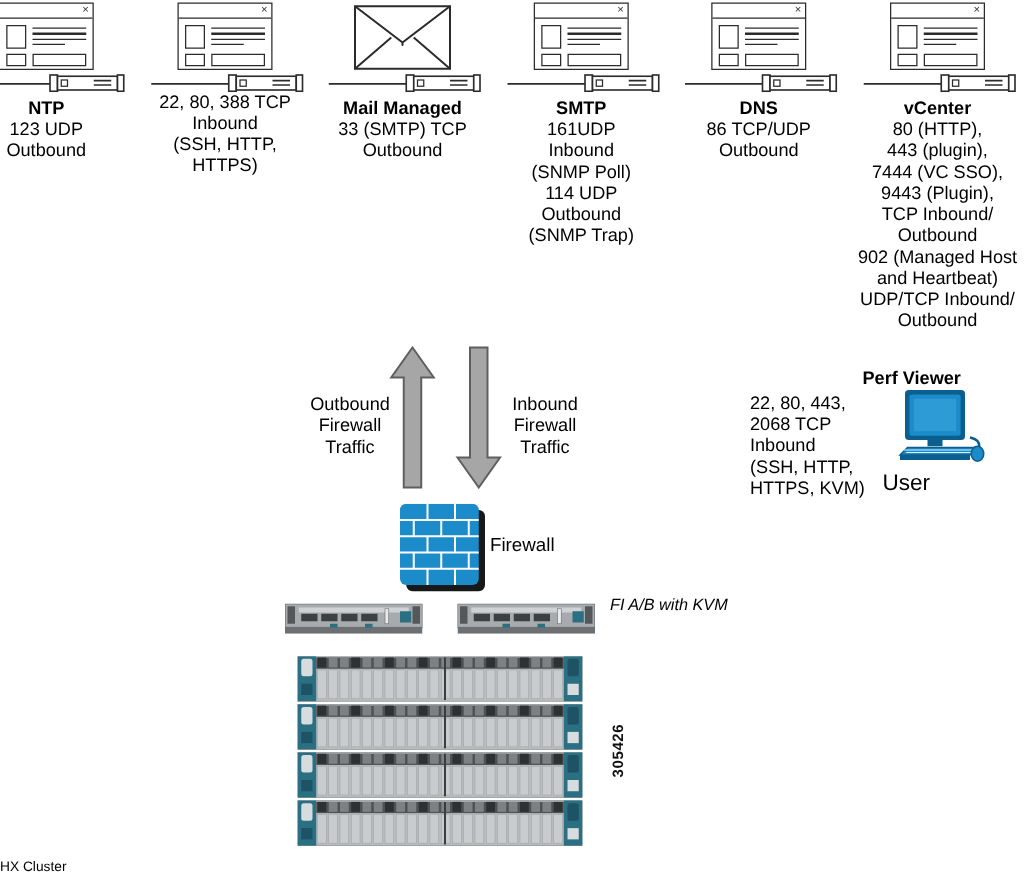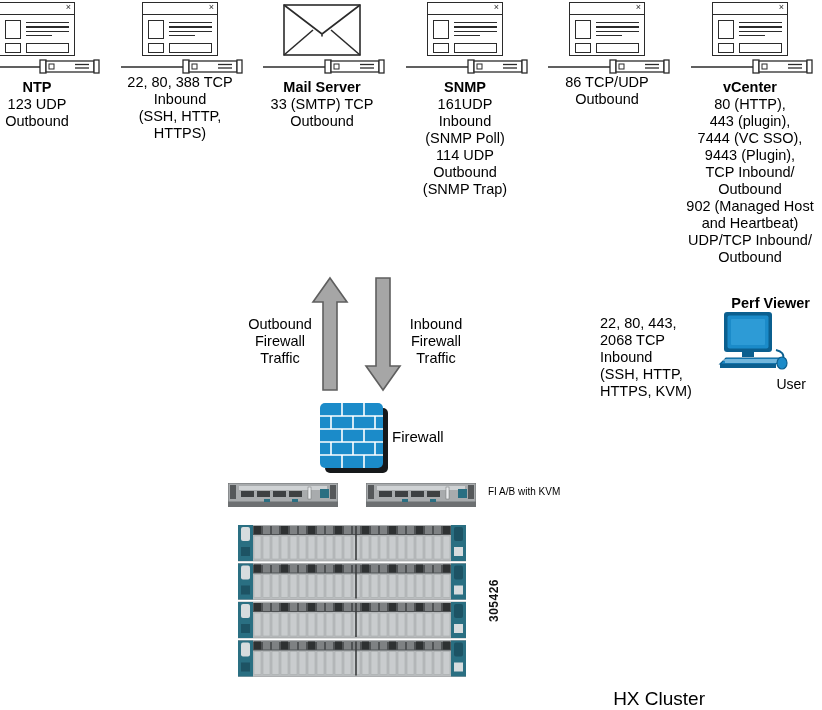--- a/index.html
+++ b/index.html
@@ -136,71 +136,72 @@
     position: absolute;
     left: 392px;
     top: 428px;
     font-size: 15px;
   }
 
   
   .fi-label {
     position: absolute;
     left: 488px;
-    top: 486px;
-    font-size: 10px;
+    top: 476px;
+    font-size: 13px;
+    font-style: italic;
   }
 
   
   .hx-label {
     position: absolute;
     left: 0;
     top: 688px;
     width: 705px;
-    text-align: right;
-    font-size: 19px;
+    text-align: left;
+    font-size: 11px;
   }
   .figure-id {
     position: absolute;
     left: 487px;
     top: 622px;
     font-size: 12px;
     font-weight: bold;
     transform: rotate(-90deg);
     transform-origin: left top;
     letter-spacing: 0.5px;
     color: #111;
   }
 
   
   .pv-title {
     position: absolute;
     left: 690px;
     top: 295px;
     width: 120px;
-    text-align: right;
+    text-align: left;
     font-weight: bold;
     font-size: 14.5px;
   }
   .pv-ports {
     position: absolute;
     left: 600px;
     top: 315px;
     width: 128px;
     font-size: 14.5px;
     line-height: 17px;
     white-space: pre-line;
   }
   .pv-user {
     position: absolute;
     left: 706px;
     top: 376px;
     width: 100px;
-    text-align: right;
-    font-size: 14px;
+    text-align: left;
+    font-size: 18px;
   }
   .pv-icon { position: absolute; left: 718px; top: 312px; }
 </style>
 </head>
 <body>
 
 <div id="services-container">
     <div class="service-col" style="left: -43px;">
       <div class="svc-icon-wrap">
     <div class="win-icon">
@@ -289,21 +290,21 @@
         <line x1="16" y1="9" x2="78" y2="9" stroke="#2b2b2b" stroke-width="1.4"></line>
         <rect x="78" y="2" width="6" height="13" fill="#fff" stroke="#2b2b2b" stroke-width="1.3"></rect>
         <rect x="84" y="3" width="48" height="11" fill="#fff" stroke="#2b2b2b" stroke-width="1.3"></rect>
         <rect x="87" y="6" width="5" height="5" fill="#fff" stroke="#2b2b2b" stroke-width="1"></rect>
         <line x1="113" y1="6.5" x2="127" y2="6.5" stroke="#2b2b2b" stroke-width="1.3"></line>
         <line x1="113" y1="10" x2="127" y2="10" stroke="#2b2b2b" stroke-width="1.3"></line>
         <rect x="132" y="2" width="5" height="13" fill="#fff" stroke="#2b2b2b" stroke-width="1.3"></rect>
       </svg>
     </div>
       </div>
-      <div class="svc-name">Mail Server</div>
+      <div class="svc-name">Mail Managed</div>
       <div class="svc-ports">33 (SMTP) TCP
 Outbound</div>
     </div>
     <div class="service-col" style="left: 385px;">
       <div class="svc-icon-wrap">
     <div class="win-icon">
       <div class="win-title">
             <span class="win-close">×</span>
           </div>
       <div class="win-body">
@@ -325,21 +326,21 @@
         <line x1="16" y1="9" x2="78" y2="9" stroke="#2b2b2b" stroke-width="1.4"></line>
         <rect x="78" y="2" width="6" height="13" fill="#fff" stroke="#2b2b2b" stroke-width="1.3"></rect>
         <rect x="84" y="3" width="48" height="11" fill="#fff" stroke="#2b2b2b" stroke-width="1.3"></rect>
         <rect x="87" y="6" width="5" height="5" fill="#fff" stroke="#2b2b2b" stroke-width="1"></rect>
         <line x1="113" y1="6.5" x2="127" y2="6.5" stroke="#2b2b2b" stroke-width="1.3"></line>
         <line x1="113" y1="10" x2="127" y2="10" stroke="#2b2b2b" stroke-width="1.3"></line>
         <rect x="132" y="2" width="5" height="13" fill="#fff" stroke="#2b2b2b" stroke-width="1.3"></rect>
       </svg>
     </div>
       </div>
-      <div class="svc-name">SNMP</div>
+      <div class="svc-name">SMTP</div>
       <div class="svc-ports">161UDP
 Inbound
 (SNMP Poll)
 114 UDP
 Outbound
 (SNMP Trap)</div>
     </div>
     <div class="service-col" style="left: 527px;">
       <div class="svc-icon-wrap">
     <div class="win-icon">
@@ -365,20 +366,21 @@
         <line x1="16" y1="9" x2="78" y2="9" stroke="#2b2b2b" stroke-width="1.4"></line>
         <rect x="78" y="2" width="6" height="13" fill="#fff" stroke="#2b2b2b" stroke-width="1.3"></rect>
         <rect x="84" y="3" width="48" height="11" fill="#fff" stroke="#2b2b2b" stroke-width="1.3"></rect>
         <rect x="87" y="6" width="5" height="5" fill="#fff" stroke="#2b2b2b" stroke-width="1"></rect>
         <line x1="113" y1="6.5" x2="127" y2="6.5" stroke="#2b2b2b" stroke-width="1.3"></line>
         <line x1="113" y1="10" x2="127" y2="10" stroke="#2b2b2b" stroke-width="1.3"></line>
         <rect x="132" y="2" width="5" height="13" fill="#fff" stroke="#2b2b2b" stroke-width="1.3"></rect>
       </svg>
     </div>
       </div>
+      <div class="svc-name">DNS</div>
       <div class="svc-ports">86 TCP/UDP
 Outbound</div>
     </div>
     <div class="service-col" style="left: 670px;">
       <div class="svc-icon-wrap">
     <div class="win-icon">
       <div class="win-title">
             <span class="win-close">×</span>
           </div>
       <div class="win-body">

